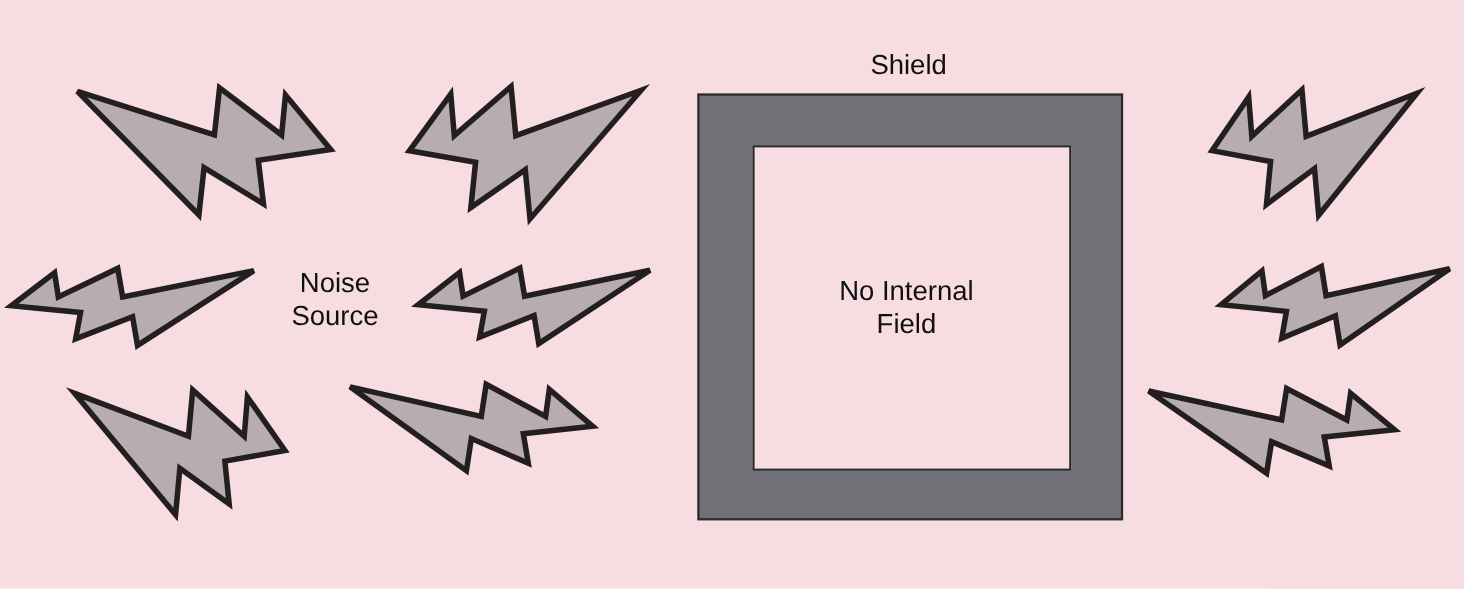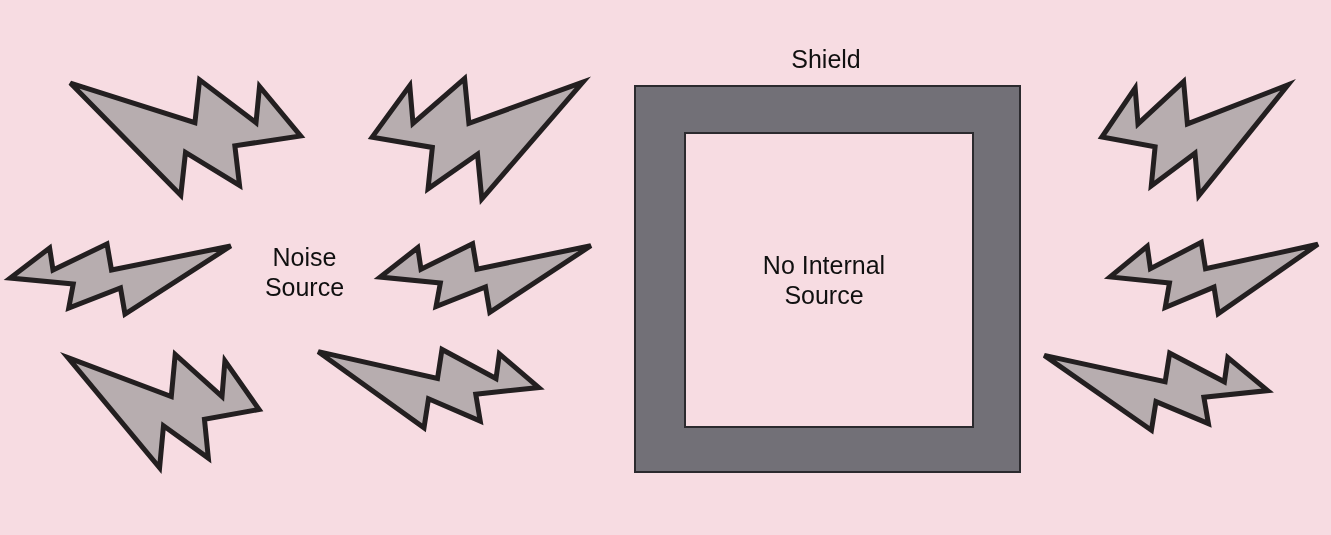--- a/index.html
+++ b/index.html
@@ -66,21 +66,21 @@
 
 <div id="stage">
 
   <div id="shield-outer"></div>
   <div id="shield-inner"></div>
 
   <div class="label" id="noise-label" style="white-space: pre-line;">Noise
 Source</div>
   <div class="label" id="shield-label" style="white-space: pre-line;">Shield</div>
   <div class="label" id="field-label" style="white-space: pre-line;">No Internal
-Source</div>
+Field</div>
 
   <div id="bolt-layer">
       <svg class="bolt" viewBox="0 0 200 100" preserveAspectRatio="none" style="left: 68px; top: 60px; width: 235px; height: 165px;">
         <path d="M 2 14 L 108 38 L 112 12 L 160 38 L 163 16 L 198 46 L 142 52 L 146 76 L 100 56 L 96 82 Z"></path>
       </svg>
       <svg class="bolt" viewBox="0 0 200 100" preserveAspectRatio="none" style="left: 8px; top: 232px; width: 225px; height: 100px; transform: scaleX(-1);">
         <path d="M 2 14 L 108 38 L 112 12 L 160 38 L 163 16 L 198 46 L 142 52 L 146 76 L 100 56 L 96 82 Z"></path>
       </svg>
       <svg class="bolt" viewBox="0 0 200 100" preserveAspectRatio="none" style="left: 66px; top: 335px; width: 195px; height: 162px;">
         <path d="M 2 14 L 108 38 L 112 12 L 160 38 L 163 16 L 198 46 L 142 52 L 146 76 L 100 56 L 96 82 Z"></path>

